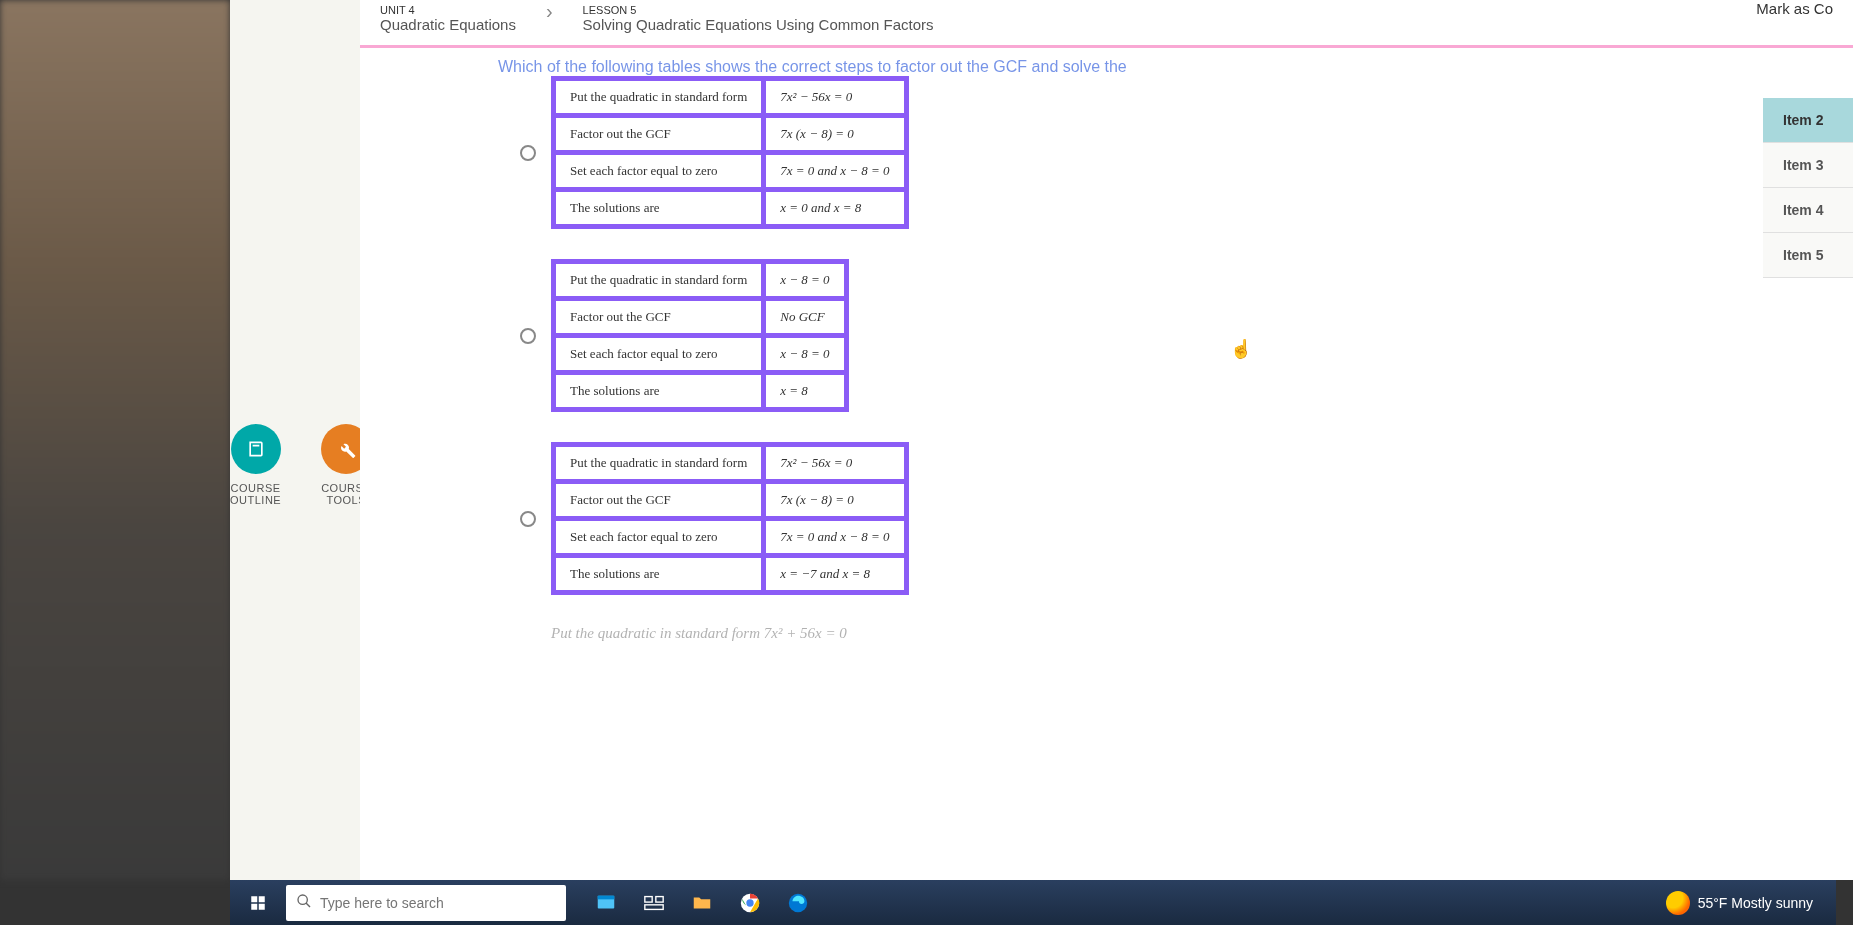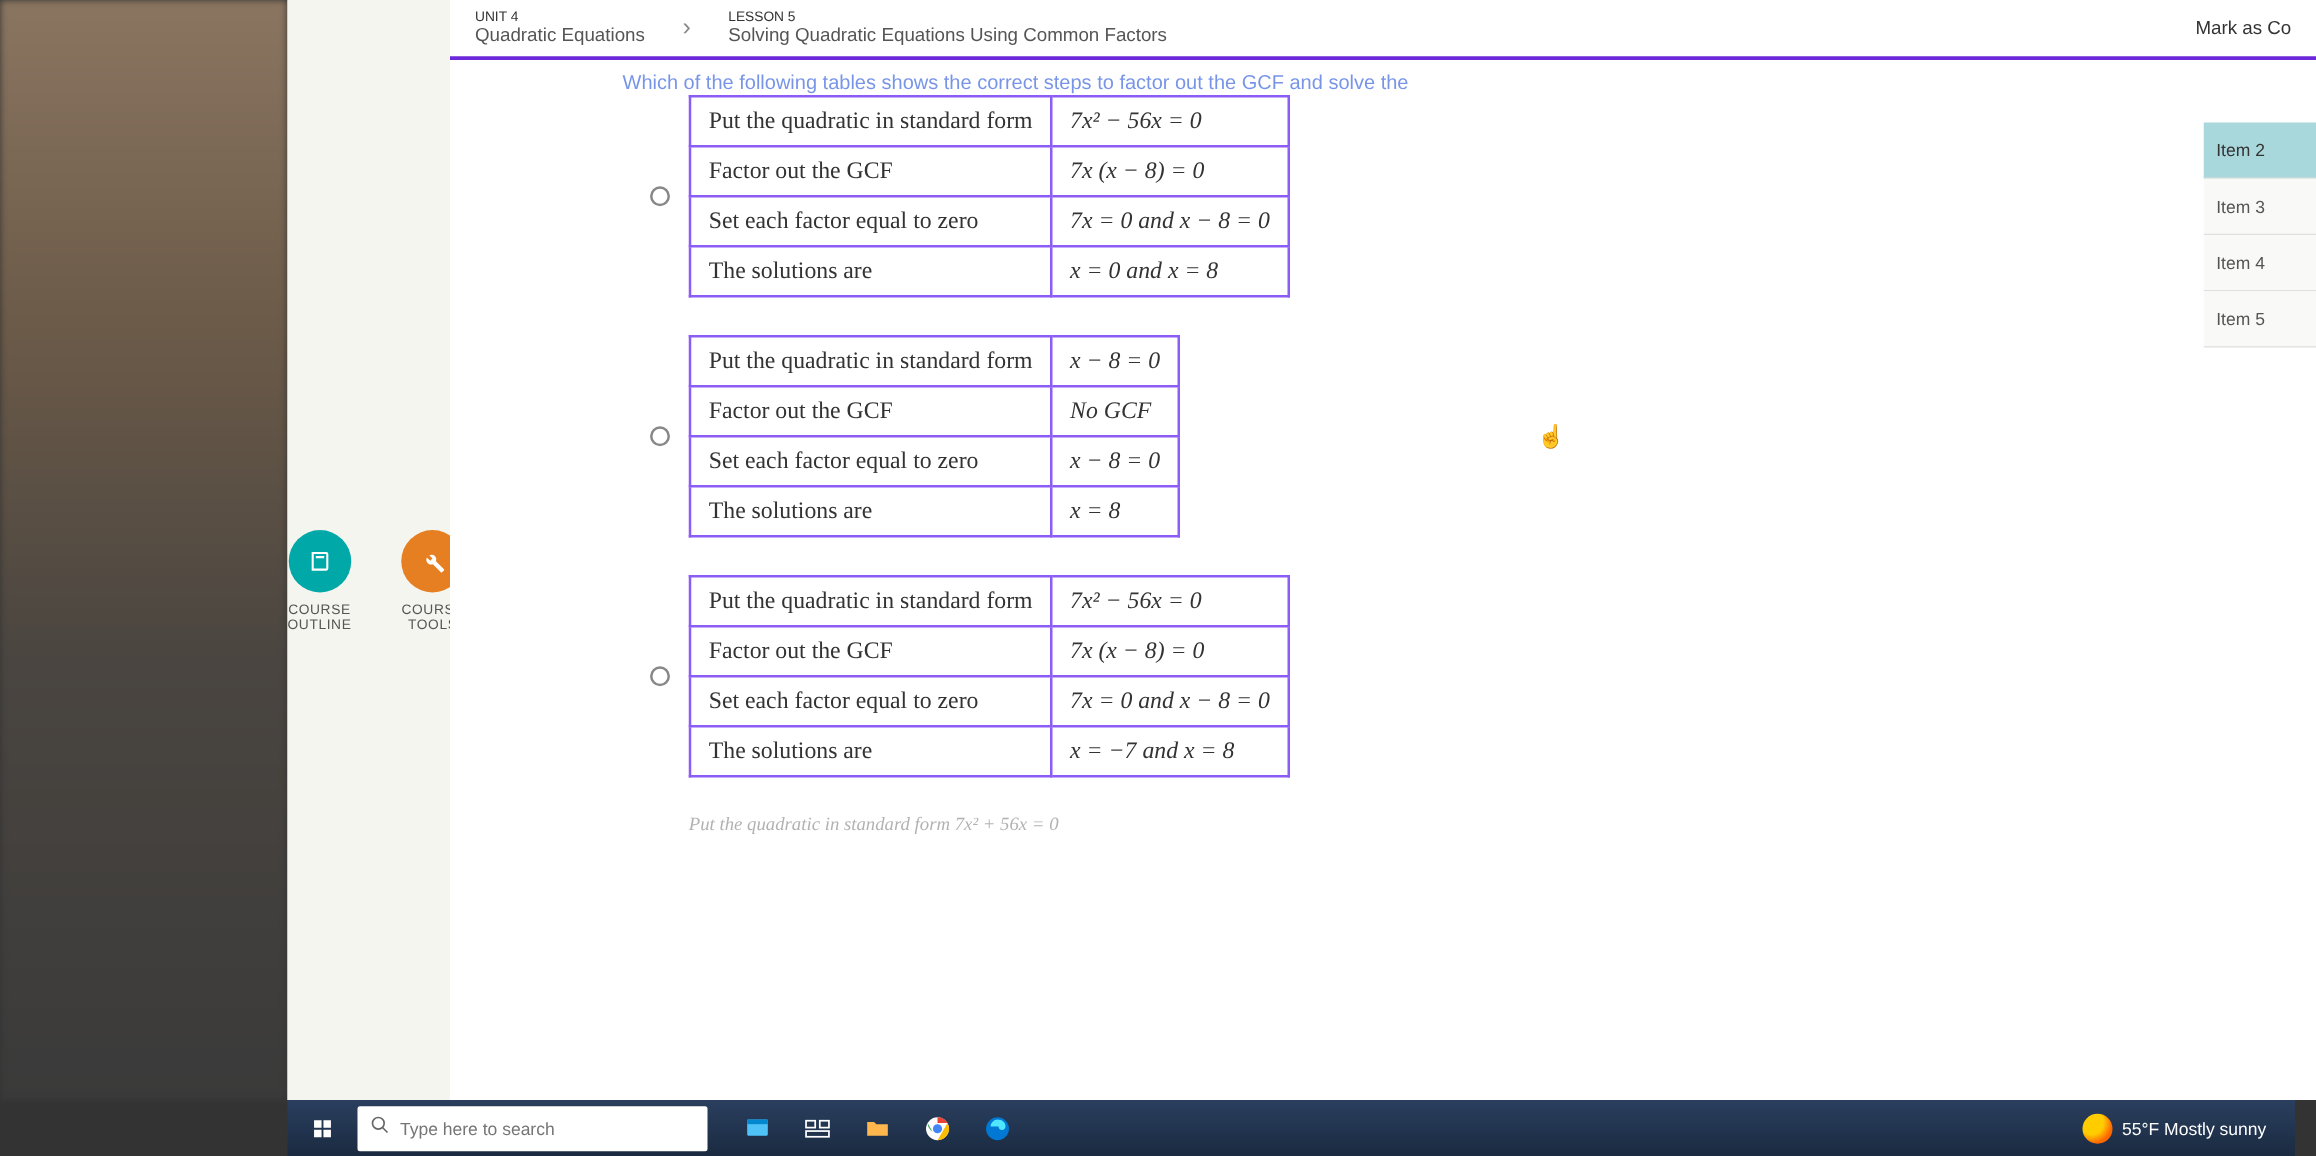--- a/index.html
+++ b/index.html
@@ -79,23 +79,22 @@
     }
     .main-area {
       flex: 1;
       display: flex;
       flex-direction: column;
       background: #fff;
     }
     .header {
       height: 48px;
       background: #fff;
-      border-bottom: 3px solid #6d28d9;
-      display: flex;
-      align-items: center;
+      border-bottom: 3px solid #f9a8d4;
+      display: flex;
       padding: 0 20px;
     }
     .breadcrumb-section {
       display: flex;
       flex-direction: column;
       padding: 4px 0;
     }
     .breadcrumb-label {
       font-size: 11px;
       color: #333;
@@ -145,40 +144,41 @@
       border: 2px solid #888;
       border-radius: 50%;
       cursor: pointer;
       flex-shrink: 0;
     }
     .answer-table {
       border-collapse: collapse;
       background: #fff;
     }
     .answer-table td {
-      border: 2px solid #8b5cf6;
+      border: 5px solid #8b5cf6;
       padding: 8px 14px;
-      font-size: 19px;
+      font-size: 13px;
       color: #333;
       font-family: Georgia, serif;
     }
     .math { font-family: Georgia, serif; font-style: italic; }
     .item-list {
       position: absolute;
       right: 0;
       top: 50px;
       width: 90px;
     }
     .item-entry {
-      padding: 14px 10px;
+      padding: 14px 20px;
       font-size: 14px;
       color: #555;
       background: #f9f9f7;
       border-bottom: 1px solid #e0e0e0;
       cursor: pointer;
+      font-weight: bold;
     }
     .item-entry.active {
       background: #a8d8dc;
       color: #333;
     }
     .cursor-hand {
       position: absolute;
       left: 870px;
       top: 290px;
       font-size: 18px;

